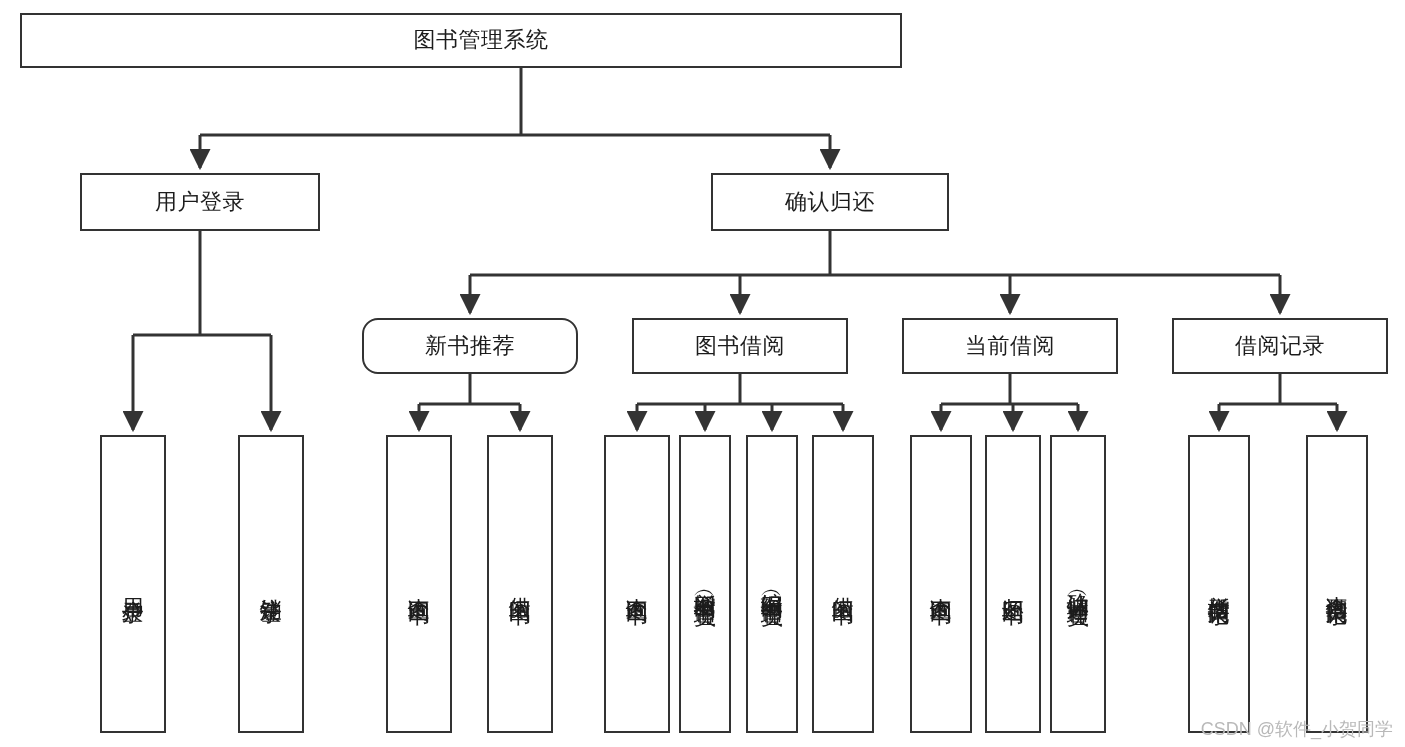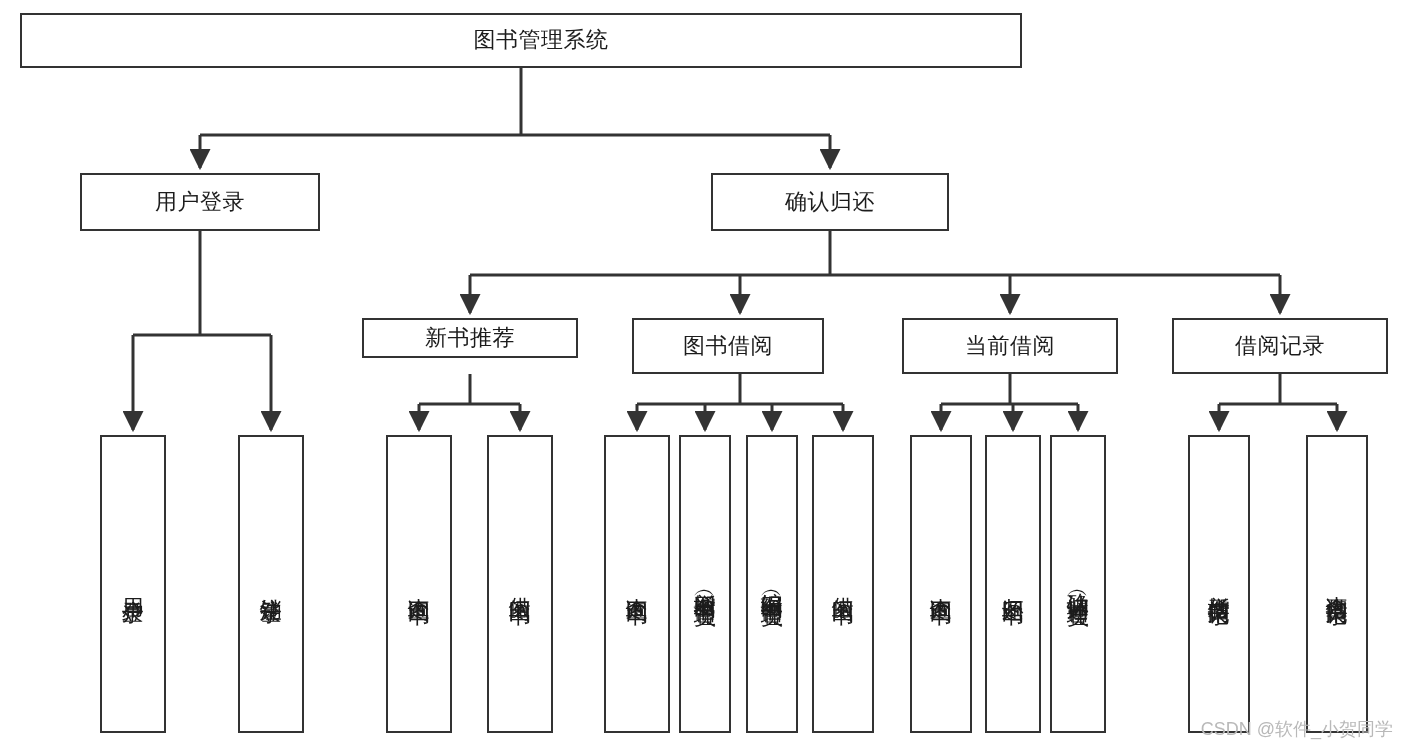--- a/index.html
+++ b/index.html
@@ -120,35 +120,35 @@
       <path d="M 1013 404 L 1013 430" marker-end="url(#arrow)"></path>
       <path d="M 1078 404 L 1078 430" marker-end="url(#arrow)"></path>
 
       <path d="M 1280 374 L 1280 404"></path>
       <path d="M 1219 404 L 1337 404"></path>
       <path d="M 1219 404 L 1219 430" marker-end="url(#arrow)"></path>
       <path d="M 1337 404 L 1337 430" marker-end="url(#arrow)"></path>
     </g>
   </svg>
 
-  <div class="node node-h" id="node-root" style="left: 20px; top: 13px; width: 1002px; height: 55px; padding-left: 40px;">
+  <div class="node node-h" id="node-root" style="left: 20px; top: 13px; width: 882px; height: 55px; padding-left: 40px;">
     <span>图书管理系统</span>
   </div>
 
   <div class="node node-h" id="node-l2-0" style="left: 80px; top: 173px; width: 240px; height: 58px;">
     <span>用户登录</span>
   </div>
   <div class="node node-h" id="node-l2-1" style="left: 711px; top: 173px; width: 238px; height: 58px;">
     <span>确认归还</span>
   </div>
 
-  <div class="node node-h" id="node-l3-0" style="left: 362px; top: 318px; width: 216px; height: 40px;">
+  <div class="node node-h" id="node-l3-0" style="left: 362px; top: 318px; width: 216px; height: 56px; border-radius: 16px;">
     <span>新书推荐</span>
   </div>
-  <div class="node node-h" id="node-l3-1" style="left: 632px; top: 318px; width: 192px; height: 56px;">
+  <div class="node node-h" id="node-l3-1" style="left: 632px; top: 318px; width: 216px; height: 56px;">
     <span>图书借阅</span>
   </div>
   <div class="node node-h" id="node-l3-3" style="left: 1172px; top: 318px; width: 216px; height: 56px;">
     <span>借阅记录</span>
   </div>
   <div class="node node-h" id="node-l3-2" style="left: 902px; top: 318px; width: 216px; height: 56px;">
     <span>当前借阅</span>
   </div>
 
   <div class="node node-v" id="node-leaf-0" style="left: 100px; top: 435px; width: 66px; height: 298px;">

